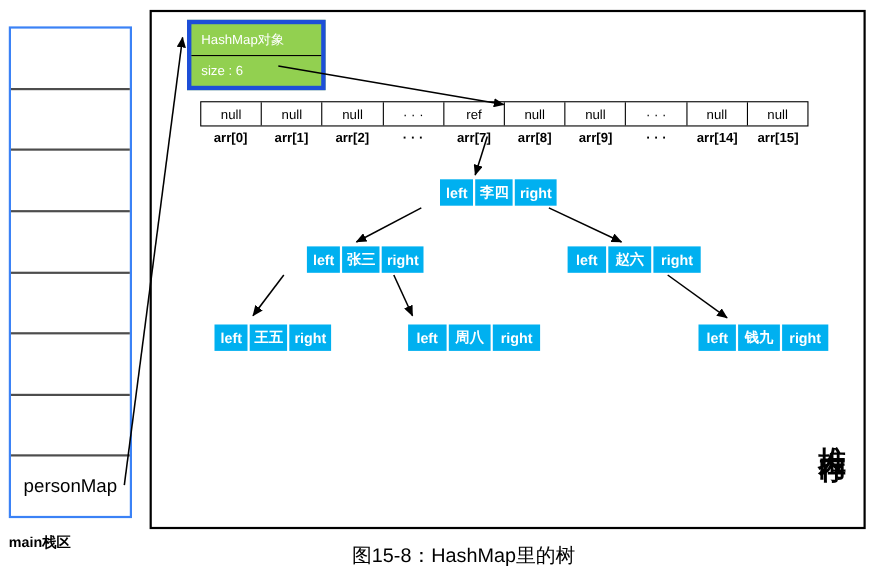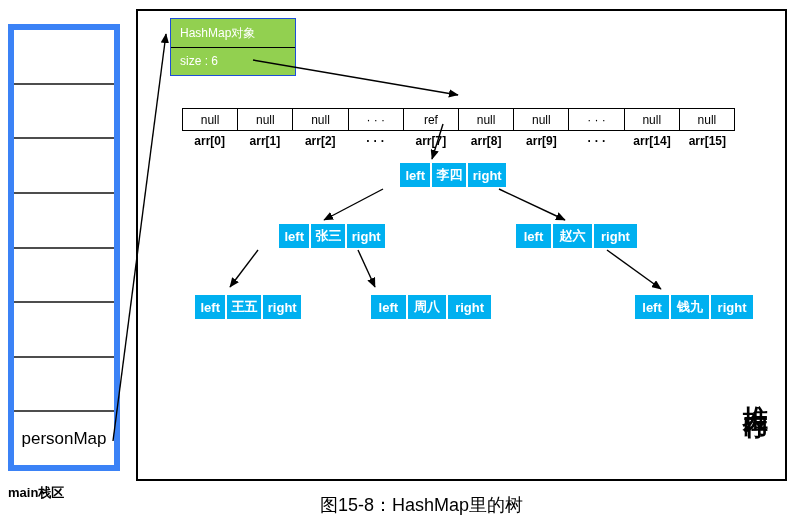--- a/index.html
+++ b/index.html
@@ -13,21 +13,21 @@
     height: 524px;
     background: #fff;
     overflow: hidden;
   }
 
   
   .stack {
     position: absolute;
     left: 8px; top: 24px;
     width: 112px; height: 447px;
-    border: 6px solid #3b82f6;
+    border: 2px solid #3b82f6;
     display: flex;
     flex-direction: column;
     background: #fff;
   }
   .stack-cell {
     flex: 1;
     border-bottom: 2px solid #4d4d4d;
     display: flex;
     align-items: center;
     justify-content: center;
@@ -62,35 +62,35 @@
     letter-spacing: 4px;
     color: #000;
   }
 
   
   .obj-box {
     position: absolute;
     left: 170px; top: 18px;
     width: 126px;
     background: var(--object-green, #92D050);
-    border: 1px solid #1d4ed8;
+    border: 4px solid #1d4ed8;
     color: #fff;
     font-size: 12px;
   }
   .obj-title {
     padding: 6px 9px 5px;
     border-bottom: 1px solid #000;
   }
   .obj-body { padding: 5px 9px 6px; }
   .obj-field { line-height: 16px; white-space: nowrap; }
 
   
   .array {
     position: absolute;
-    left: 182px; top: 108px;
+    left: 182px; top: 92px;
     width: 553px;
   }
   .array-cells {
     display: flex;
     height: 23px;
     border: 1px solid #000;
     background: #fff;
   }
   .array-cell {
     flex: 1;

